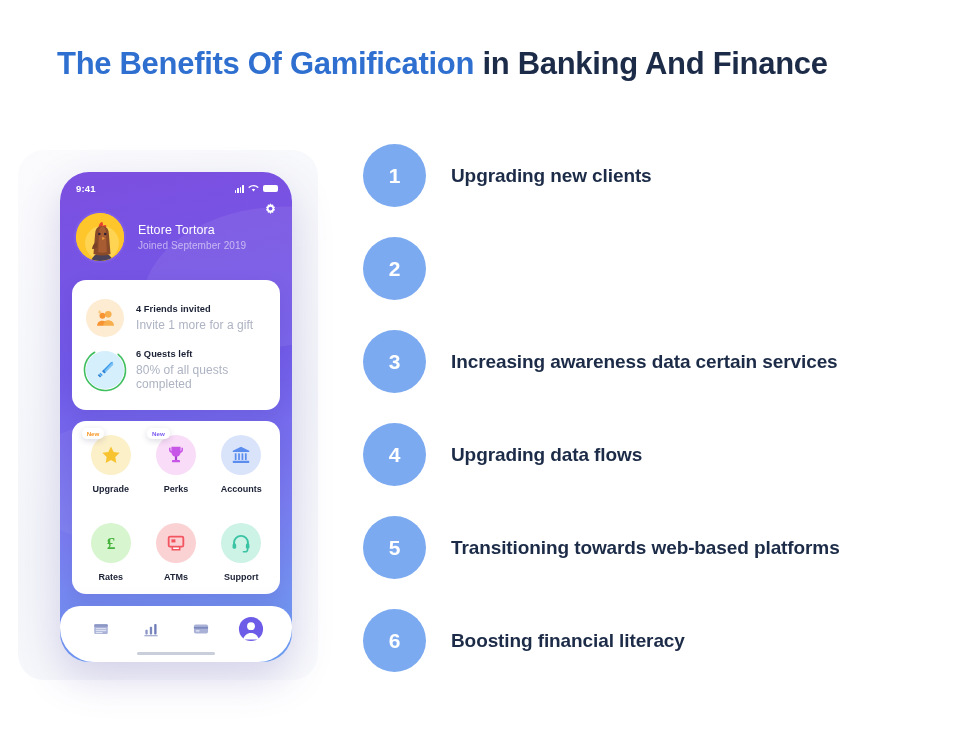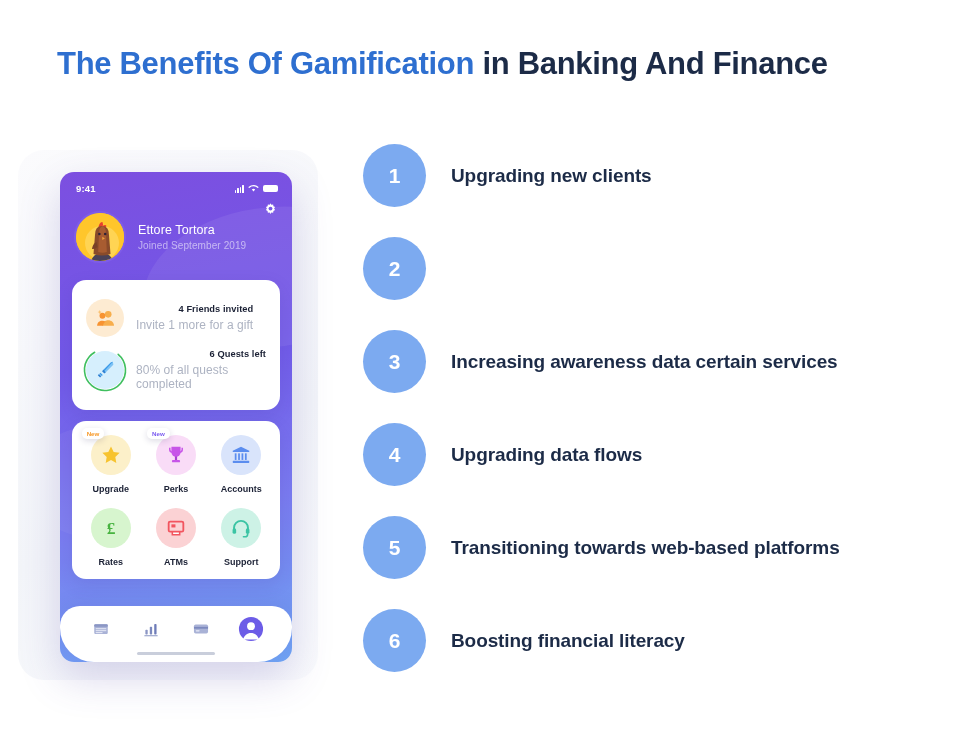--- a/index.html
+++ b/index.html
@@ -57,21 +57,21 @@
     position: absolute;
     left: 18px; top: 150px;
     width: 300px; height: 530px;
     background: linear-gradient(150deg,#fbfbfd 0%,#f3f5f9 60%,#fafbfd 100%);
     border-radius: 26px;
   }
   .phone {
     position: absolute;
     left: 42px; top: 22px;
     width: 232px; height: 490px;
-    border-radius: 14px;
+    border-radius: 29px;
     background: linear-gradient(170deg,#7C4FE0 0%,#7159E8 38%,#7A7BF0 68%,#6FA2F2 100%);
     box-shadow: 0 16px 40px rgba(80,70,170,.22);
     overflow: hidden;
   }
 
   
   .phone .blob {
     position: absolute; left: 80px; top: 36px;
     width: 250px; height: 140px;
     background: rgba(255,255,255,.07);
@@ -139,26 +139,26 @@
     width: 38px; height: 38px; border-radius: 50%;
     flex: 0 0 38px; position: relative;
     display:flex; align-items:center; justify-content:center;
   }
   .stat-icon.friends { background: #FDEBD2; }
   .stat-icon.quests  { background: #D6EFFD; }
   .ring {
     position: absolute; left: -3px; top: -3px; width: 44px; height: 44px;
   }
   .stat-text { margin-left: 12px; }
-  .stat-title { font-size: 9.3px; font-weight: bold; color: #1B2135; letter-spacing: .05px; text-align: right; }
+  .stat-title { font-size: 9.3px; font-weight: bold; color: #1B2135; letter-spacing: .05px; }
   .stat-sub { font-size: 12px; color: #ADB3C2; margin-top: 3.5px; letter-spacing: .05px; }
 
   
   .card-grid { margin-top: 11px; padding: 14px 6px 12px 6px; }
-  .grid { display: grid; grid-template-columns: repeat(3,1fr); row-gap: 14px; }
+  .grid { display: grid; grid-template-columns: repeat(3,1fr); row-gap: 29px; }
   .tile { display: flex; flex-direction: column; align-items: center; position: relative; }
   .tile-icon {
     width: 40px; height: 40px; border-radius: 50%;
     display: flex; align-items: center; justify-content: center;
     position: relative;
   }
   .tile-label { margin-top: 9px; font-size: 9px; font-weight: bold; color:#1B2135; }
   .badge {
     position: absolute; top: -7px; left: -9px;
     background: #fff;

